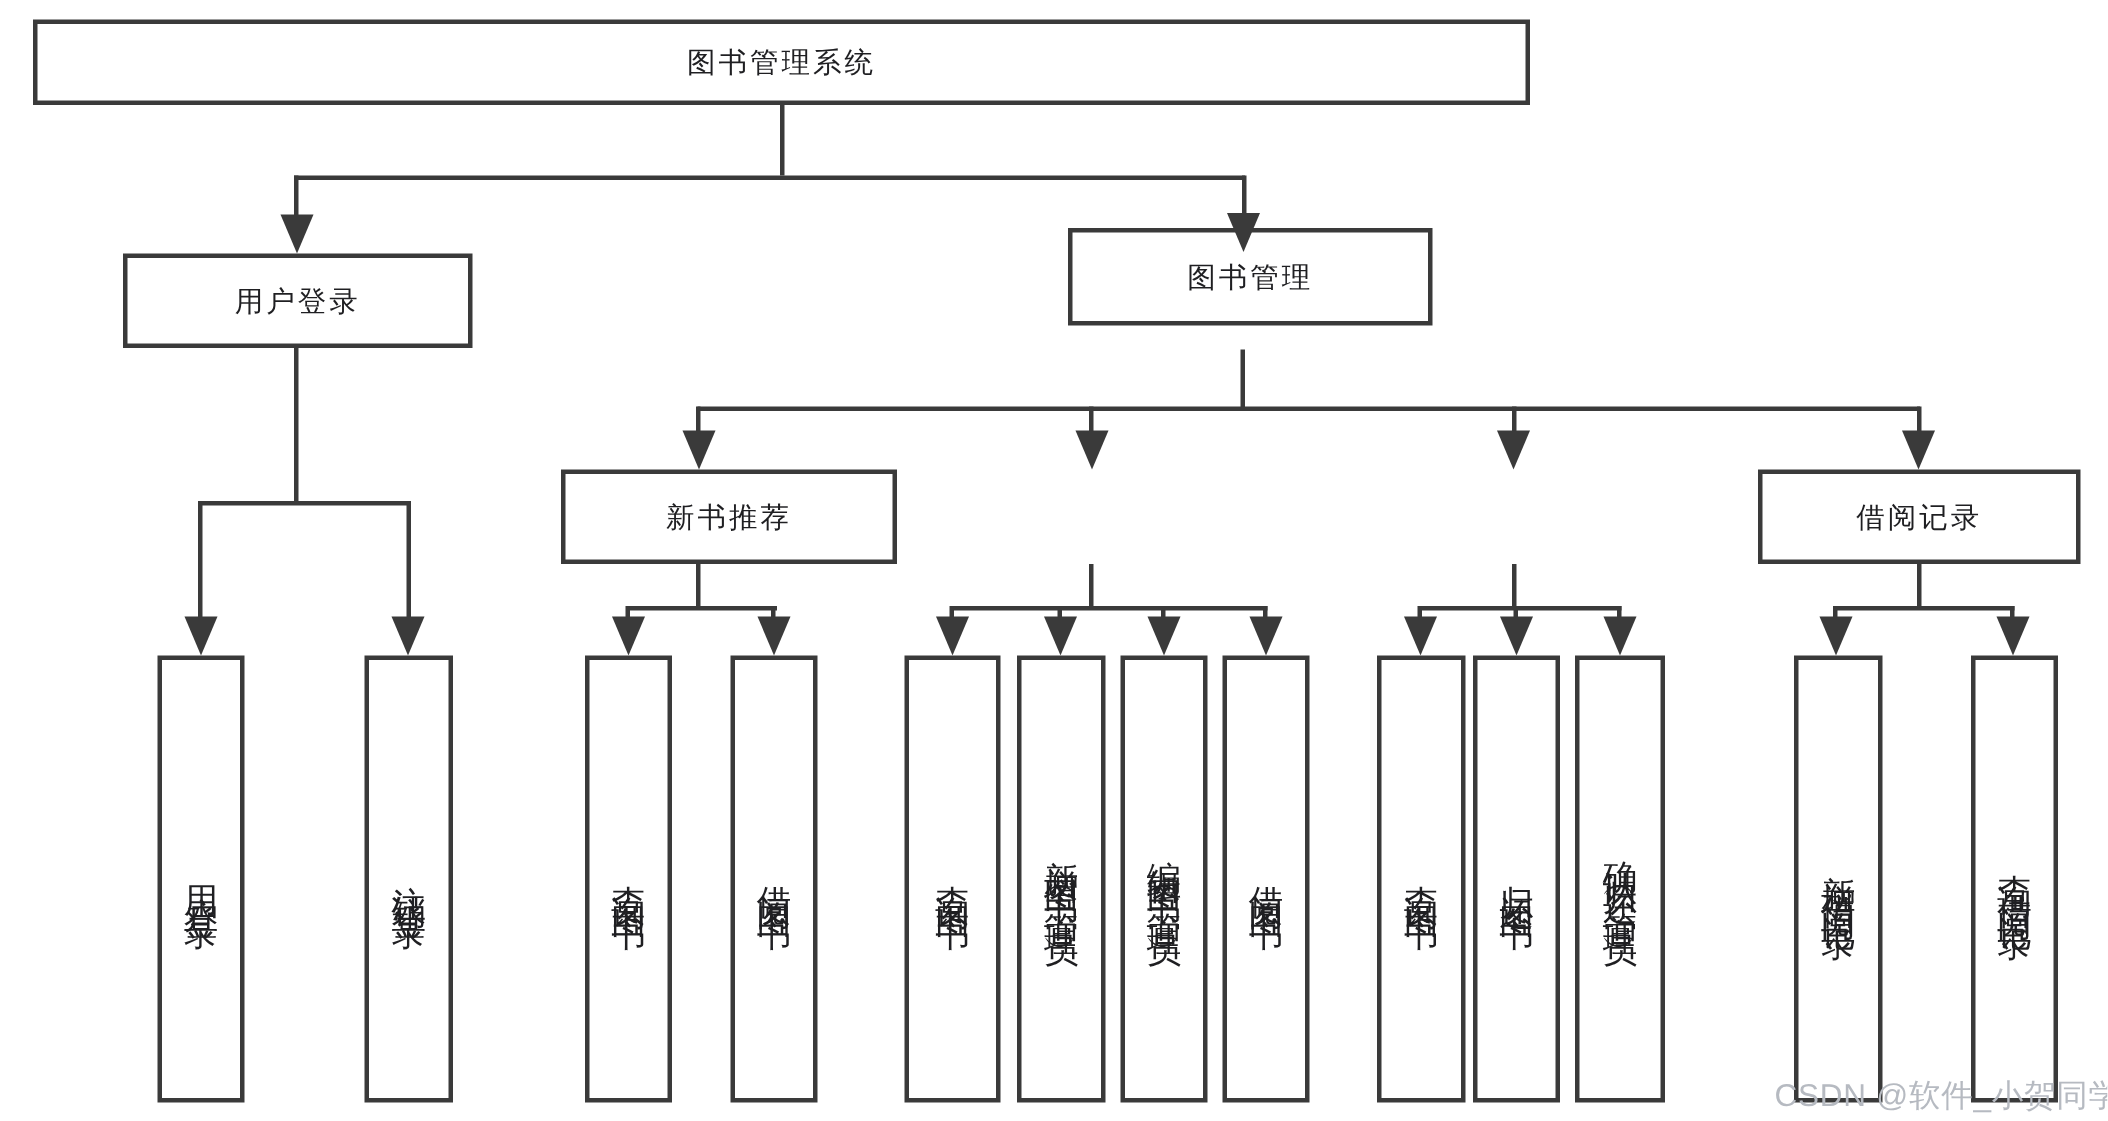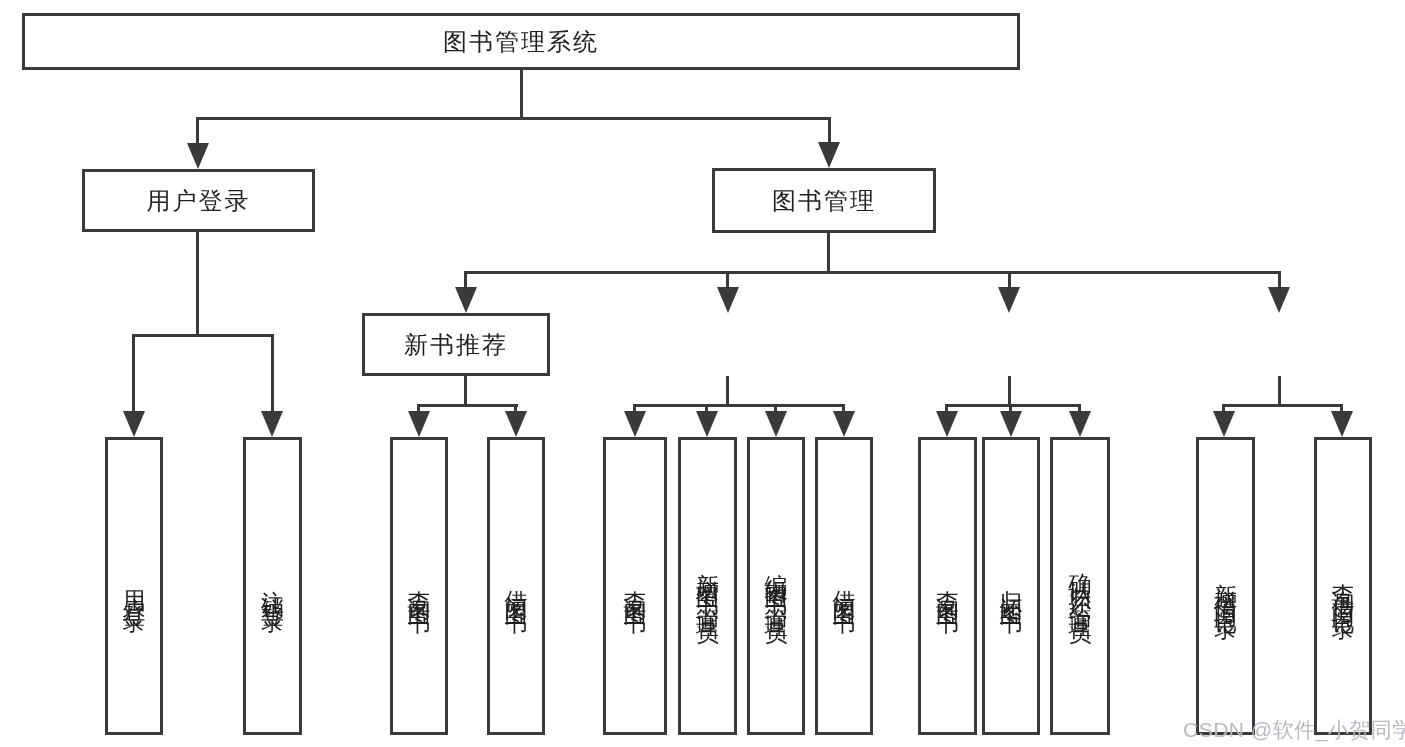--- a/index.html
+++ b/index.html
@@ -4,21 +4,21 @@
 <style>
   html,body{margin:0;padding:0;background:#ffffff;}
   .canvas{
     position:relative;width:1405px;height:747px;background:#ffffff;overflow:hidden;
     font-family:"Liberation Sans","DejaVu Sans",sans-serif;
   }
   .box{
     position:absolute;box-sizing:border-box;border:3px solid #3a3a3a;background:#ffffff;
     display:flex;align-items:center;justify-content:center;color:#1f1f22;
   }
-  .h{font-size:24px;letter-spacing:2px;white-space:nowrap;}
+  .h{font-size:19px;letter-spacing:2px;white-space:nowrap;}
   .v{
     writing-mode:vertical-rl;text-orientation:mixed;
     font-size:23px;letter-spacing:7px;line-height:1;
   }
   .hl{position:absolute;height:3px;background:#3a3a3a;}
   .vl{position:absolute;width:3px;background:#3a3a3a;}
   .ah{
     position:absolute;width:0;height:0;
     border-left:11px solid transparent;border-right:11px solid transparent;
     border-top:26px solid #3a3a3a;
@@ -29,23 +29,24 @@
   }
 </style>
 </head>
 <body>
 
 <div class="canvas">
 
   <div class="box h" style="left:22px;top:13px;width:998px;height:57px">图书管理系统</div>
 
   <div class="box h" style="left:82px;top:169px;width:233px;height:63px">用户登录</div>
-  <div class="box h" style="left:712px;top:168px;width:224px;height:65px">图书管理</div>
+  <div class="box h" style="left:712px;top:152px;width:243px;height:65px">图书管理</div>
 
-  <div class="box h" style="left:362px;top:313px;width:188px;height:63px">新书推荐</div>
+  <div class="box h" style="left:374px;top:313px;width:224px;height:63px">新书推荐</div>
+  <div class="box h" style="left:1172px;top:313px;width:215px;height:63px">借阅记录</div>
 
   <div class="box v" style="left:105px;top:437px;width:58px;height:298px">用户登录</div>
   <div class="box v" style="left:243px;top:437px;width:59px;height:298px">注销登录</div>
 
   <div class="box v" style="left:390px;top:437px;width:58px;height:298px">查询图书</div>
   <div class="box v" style="left:487px;top:437px;width:58px;height:298px">借阅图书</div>
 
   <div class="box v" style="left:603px;top:437px;width:64px;height:298px">查询图书</div>
   <div class="box v" style="left:678px;top:437px;width:59px;height:298px">新增图书（管理员）</div>
   <div class="box v" style="left:747px;top:437px;width:58px;height:298px">编辑图书（管理员）</div>

